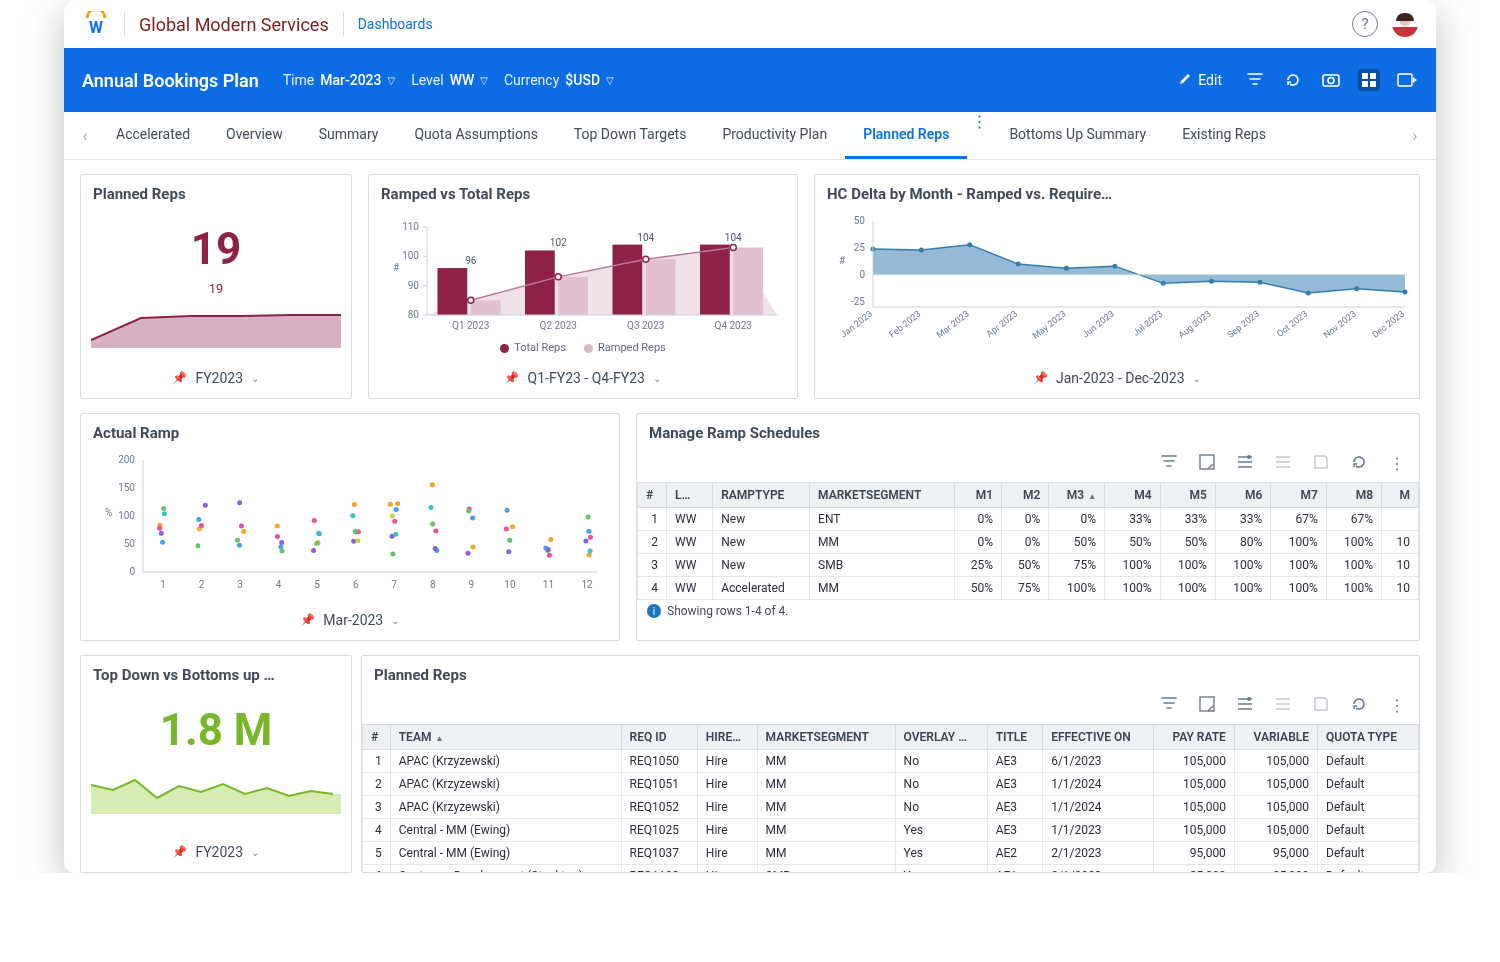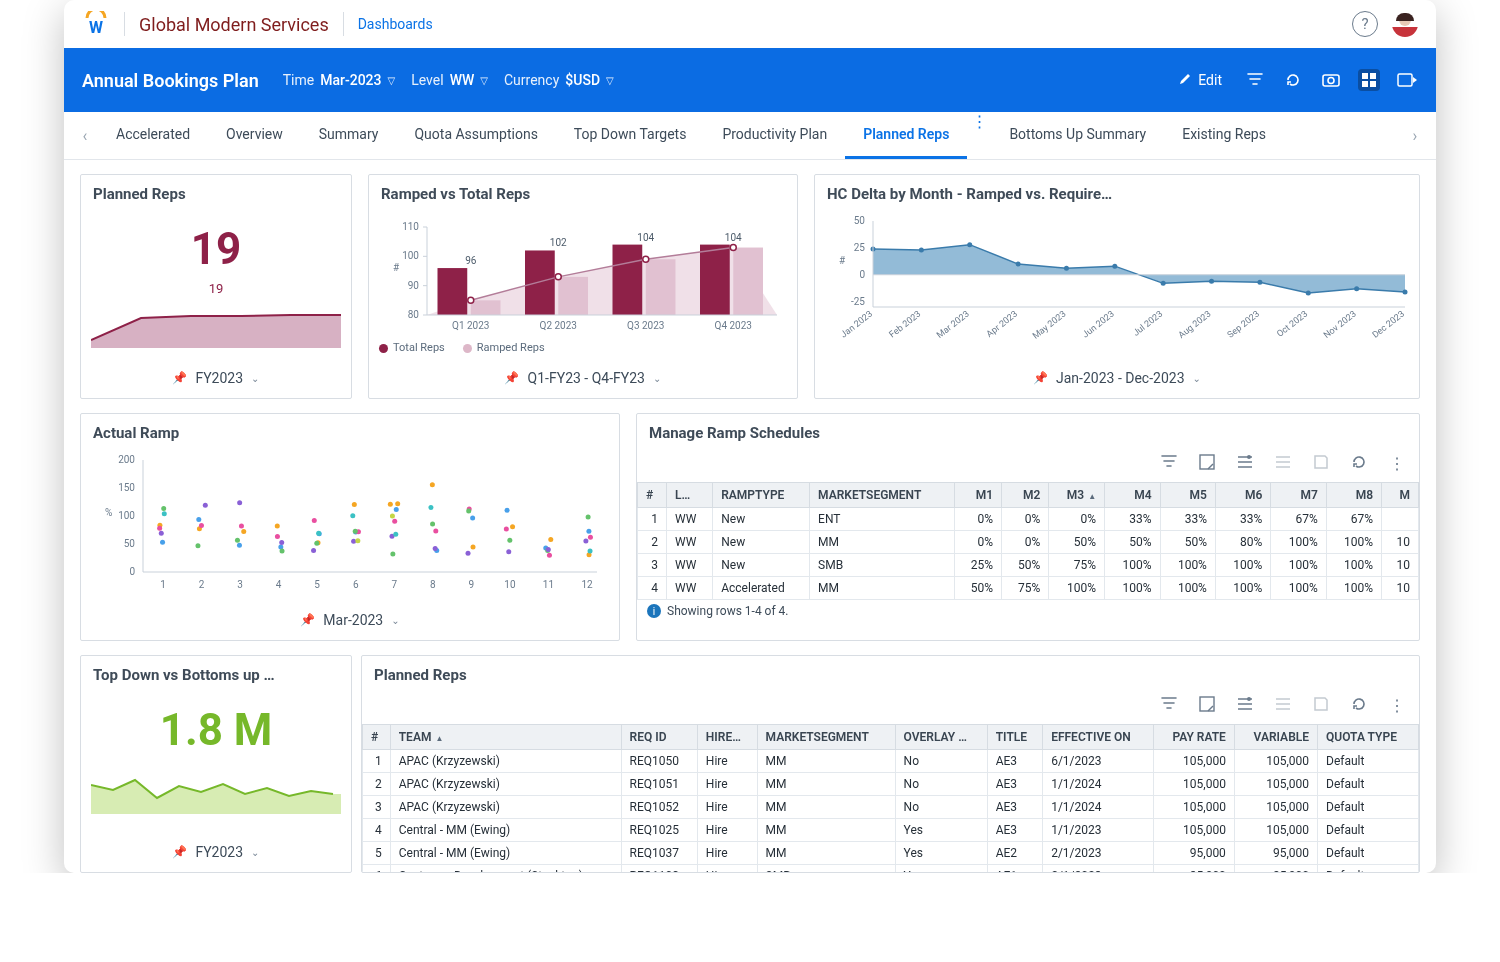--- a/index.html
+++ b/index.html
@@ -37,21 +37,21 @@
   
   .grid { display:grid; grid-template-columns: 272px 430px 1fr; gap:16px; padding:14px 16px 0 16px;}
   .card { border:1px solid #d8dde3; border-radius:2px; background:#fff; display:flex; flex-direction:column; overflow:hidden;}
   .card-title{ font-weight:700; color:#3f4b58; padding:10px 12px 4px; font-size:15px;}
   .card-body { flex:1; padding:6px 10px 8px; position:relative;}
   .card-foot { display:flex; align-items:center; justify-content:center; gap:8px; padding:8px 0 12px; color:#3d4b59; font-size:14px;}
   .pin { color:#0b73e6; font-size:12px;}
   
   .big-num { color:#8e2148; font-size:44px; font-weight:700; text-align:center; margin-top:10px;}
   .small-num{ color:#8e2148; font-size:13px; text-align:center; margin-top:6px;}
-  .legend { display:flex; gap:18px; font-size:11px; color:#5b6b7c; margin-top:4px;}
+  .legend { display:flex; gap:18px; justify-content:center; font-size:11px; color:#5b6b7c; margin-top:4px;}
   .legend .dot{ width:9px;height:9px;border-radius:50%; display:inline-block; margin-right:5px; vertical-align:middle;}
   
   .row2 { display:grid; grid-template-columns: 540px 1fr; gap:16px; padding:14px 16px 0 16px;}
   .row3 { display:grid; grid-template-columns: 272px 1fr; gap:9px; padding:14px 16px 0 16px;}
   
   .tbl-toolbar{ display:flex; justify-content:flex-end; gap:22px; padding:8px 14px; color:#6b7b8c;}
   .tbl-toolbar span{ cursor:pointer; }
   
   table.grid-tbl { width:100%; border-collapse:collapse; font-size:12px; }
   table.grid-tbl th{ background:#eef1f4; text-align:left; font-weight:600; padding:5px 8px; border:1px solid #d6dce2; color:#394551; position:relative;}

